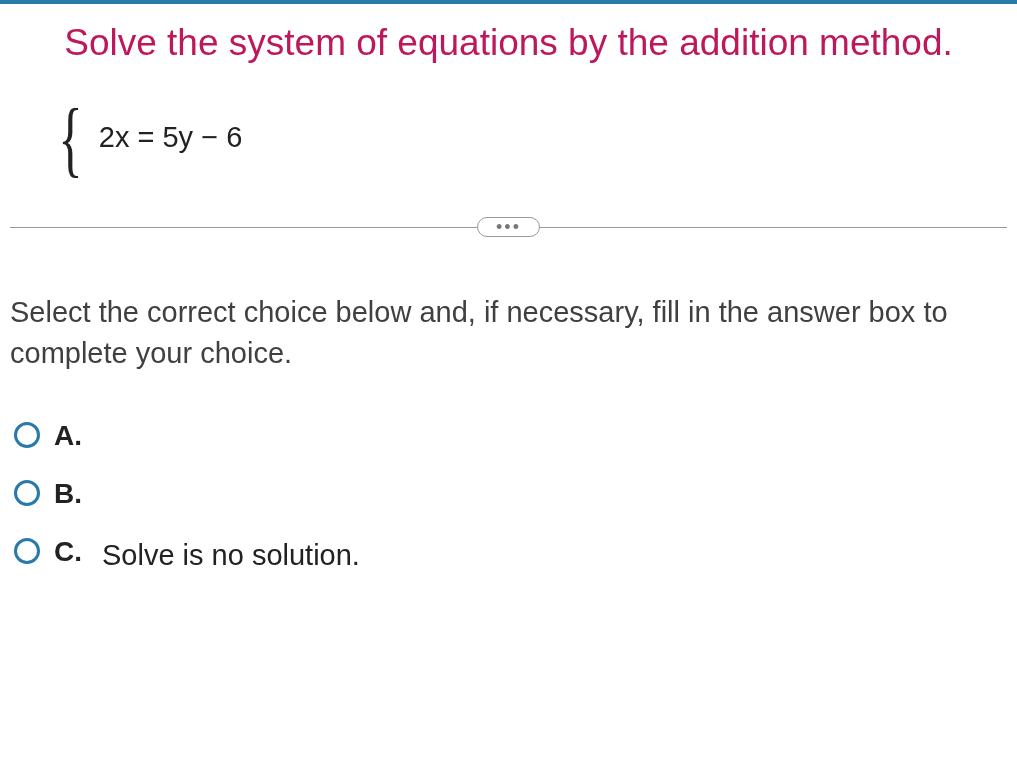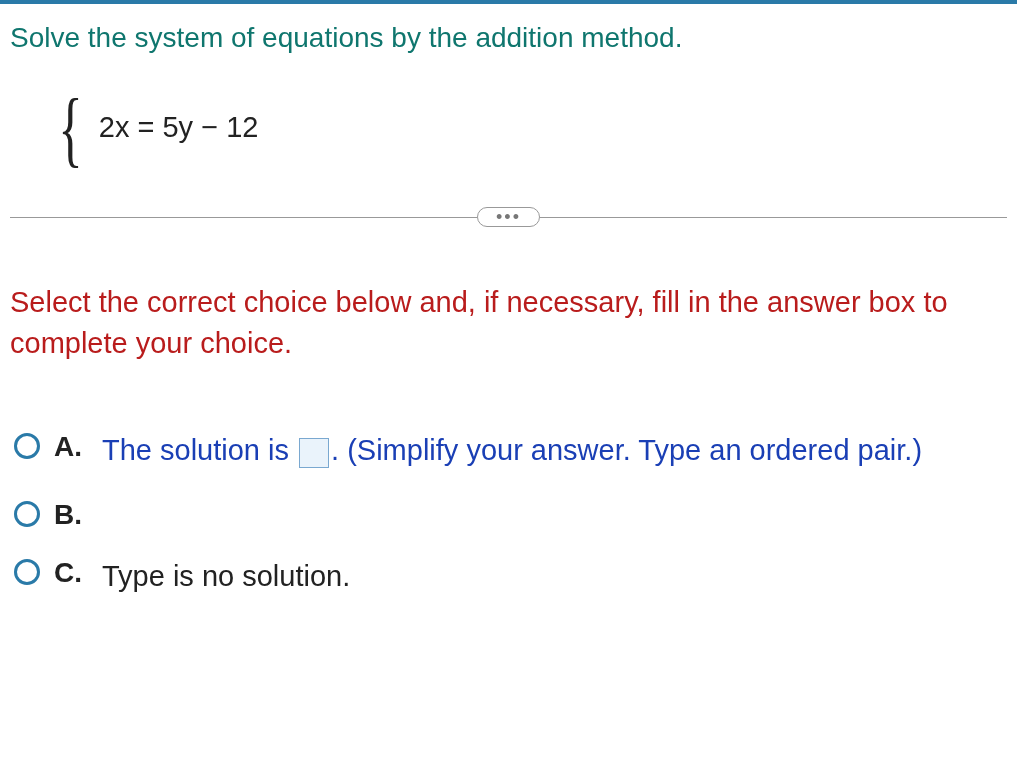--- a/index.html
+++ b/index.html
@@ -12,23 +12,24 @@
   }
   .topbar {
     height: 4px;
     background: #2a7aa8;
     width: 100%;
   }
   .container {
     padding: 18px 10px 10px 10px;
   }
   .question-text {
-    font-size: 28px;
-    color: #0f766e;
+    font-size: 37px;
+    color: #be185d;
     margin: 0 0 40px 0;
+    text-align: center;
   }
   .equation-block {
     display: flex;
     align-items: center;
     margin-left: 40px;
     margin-bottom: 30px;
   }
   .brace {
     font-size: 85px;
     line-height: 0.8;
@@ -63,22 +64,22 @@
     color: #777;
     font-size: 18px;
     letter-spacing: 2px;
     line-height: 14px;
     display: flex;
     align-items: center;
     justify-content: center;
   }
   .instruction {
     font-size: 29px;
-    color: #b91c1c;
-    margin-bottom: 66px;
+    color: #404040;
+    margin-bottom: 45px;
     line-height: 1.4;
   }
   .choices {
     padding-left: 4px;
   }
   .choice {
     display: flex;
     align-items: flex-start;
     margin-bottom: 24px;
   }
@@ -121,48 +122,45 @@
 
 <div class="topbar"></div>
 
 <div class="container">
 
   <div class="question-text">Solve the system of equations by the addition method.</div>
 
   <div class="equation-block">
     <div class="brace">{</div>
     <div class="eq-lines">
-      <div>2x  =  5y  −  12</div>
+      <div>2x  =  5y  −  6</div>
     </div>
   </div>
 
   <div class="divider-row">
     <div class="divider-line"></div>
     <div class="divider-pill">•••</div>
     <div class="divider-line"></div>
   </div>
 
   <div class="instruction">Select the correct choice below and, if necessary, fill in the answer box to complete your choice.</div>
 
   <div class="choices">
 
     <div class="choice">
       <div class="radio"></div>
       <div class="choice-letter">A.</div>
-      <div class="choice-text">
-        <span class="blue">The solution is </span><span class="answer-box"></span><span class="blue">. (Simplify your answer. Type an ordered pair.)</span>
-      </div>
     </div>
 
     <div class="choice">
       <div class="radio"></div>
       <div class="choice-letter">B.</div>
     </div>
 
     <div class="choice">
       <div class="radio"></div>
       <div class="choice-letter">C.</div>
-      <div class="choice-text">Type is no solution.</div>
+      <div class="choice-text">Solve is no solution.</div>
     </div>
 
   </div>
 
 </div>
 
 </body></html>

